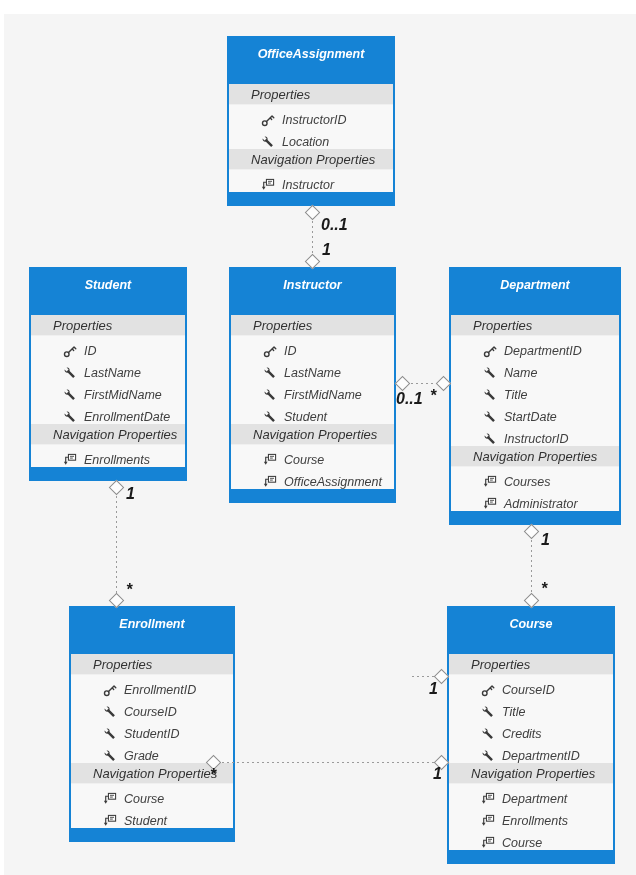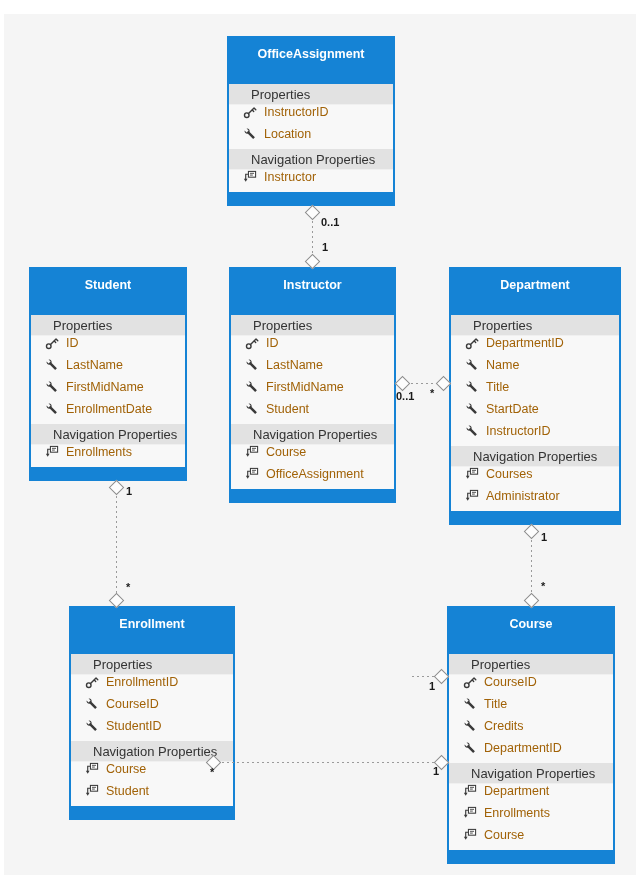--- a/index.html
+++ b/index.html
@@ -1,31 +1,31 @@
 <!DOCTYPE html>
 <html><head>
 <meta charset="utf-8">
 <style>
   html,body{margin:0;padding:0;background:#ffffff;font-family:"Liberation Sans",sans-serif;}
-  .page{position:relative;width:636px;height:875px;overflow:hidden;background:#ffffff;}
+  .page{position:relative;width:636px;height:875px;overflow:hidden;background:#ffffff;font-style:italic;}
   .canvas{position:absolute;left:4px;top:14px;right:0;bottom:0;background:#f5f5f5;}
 
   .entity{position:absolute;border:2px solid #1583d5;background:#fafafa;box-sizing:border-box;}
   .entity-header{background:#1583d5;color:#ffffff;font-weight:bold;font-size:12.5px;
     text-align:center;height:46px;box-sizing:border-box;padding-top:9px;cursor:default;}
   .section-bar{background:#e2e2e2;color:#333333;font-size:13px;height:21px;line-height:21px;
     padding-left:22px;border-bottom:1px solid #f0f0f0;box-sizing:border-box;}
-  .row{height:22px;display:flex;align-items:flex-start;padding-left:14px;font-size:12.5px;color:#a16207;background:#f8f8f8;}
+  .row{height:22px;display:flex;align-items:flex-end;padding-left:32px;font-size:12.5px;color:#404040;background:#f8f8f8;}
   .row .ric{width:14px;height:14px;margin-right:7px;flex:0 0 14px;}
   .entity-footer{background:#1583d5;height:12px;}
 
   .conn-h{position:absolute;height:1px;background:repeating-linear-gradient(90deg,#9a9a9a 0 2px,transparent 2px 5px);}
   .conn-v{position:absolute;width:1px;background:repeating-linear-gradient(180deg,#9a9a9a 0 2px,transparent 2px 5px);}
   .diamond{position:absolute;width:9px;height:9px;border:1px solid #8d8d8d;background:#fdfdfd;transform:rotate(45deg);}
-  .mlabel{position:absolute;font-size:11px;font-weight:bold;color:#1a1a1a;white-space:nowrap;}
+  .mlabel{position:absolute;font-size:16px;font-weight:bold;color:#1a1a1a;white-space:nowrap;}
 </style>
 </head>
 <body>
 
 <div class="page">
   <div class="canvas" id="canvas">
       <div class="entity" style="left: 223px; top: 22px; width: 168px;">
         <div class="entity-header">OfficeAssignment</div>
         <div class="section-bar">Properties</div>
         <div class="row">
@@ -211,20 +211,26 @@
           <svg class="ric" viewBox="0 0 16 16">
             <path d="M11.6 13.6 L5.6 7.6 C3.5 8.1 1.4 6.4 1.8 4.1 L4.1 6.4 L6.4 4.1 L4.1 1.8 C6.4 1.4 8.1 3.5 7.6 5.6 L13.6 11.6 Z" fill="#3a3a3a"></path>
           </svg>
           <span>CourseID</span>
         </div>
         <div class="row">
           <svg class="ric" viewBox="0 0 16 16">
             <path d="M11.6 13.6 L5.6 7.6 C3.5 8.1 1.4 6.4 1.8 4.1 L4.1 6.4 L6.4 4.1 L4.1 1.8 C6.4 1.4 8.1 3.5 7.6 5.6 L13.6 11.6 Z" fill="#3a3a3a"></path>
           </svg>
           <span>StudentID</span>
+        </div>
+        <div class="row">
+          <svg class="ric" viewBox="0 0 16 16">
+            <path d="M11.6 13.6 L5.6 7.6 C3.5 8.1 1.4 6.4 1.8 4.1 L4.1 6.4 L6.4 4.1 L4.1 1.8 C6.4 1.4 8.1 3.5 7.6 5.6 L13.6 11.6 Z" fill="#3a3a3a"></path>
+          </svg>
+          <span>Grade</span>
         </div>
         <div class="section-bar">Navigation Properties</div>
         <div class="row">
           <svg class="ric" viewBox="0 0 16 16">
             <rect x="6.2" y="1.6" width="8.2" height="6.6" fill="#fdfdfd" stroke="#3a3a3a" stroke-width="1.2"></rect>
             <path d="M8 3.8 H12.6 M8 5.8 H11.2" stroke="#3a3a3a" stroke-width="1"></path>
             <path d="M6.2 4.9 H3.1 V10.3" stroke="#3a3a3a" stroke-width="1.3" fill="none"></path>
             <path d="M1 10 L5.2 10 L3.1 13.4 Z" fill="#3a3a3a"></path>
           </svg>
           <span>Course</span>

